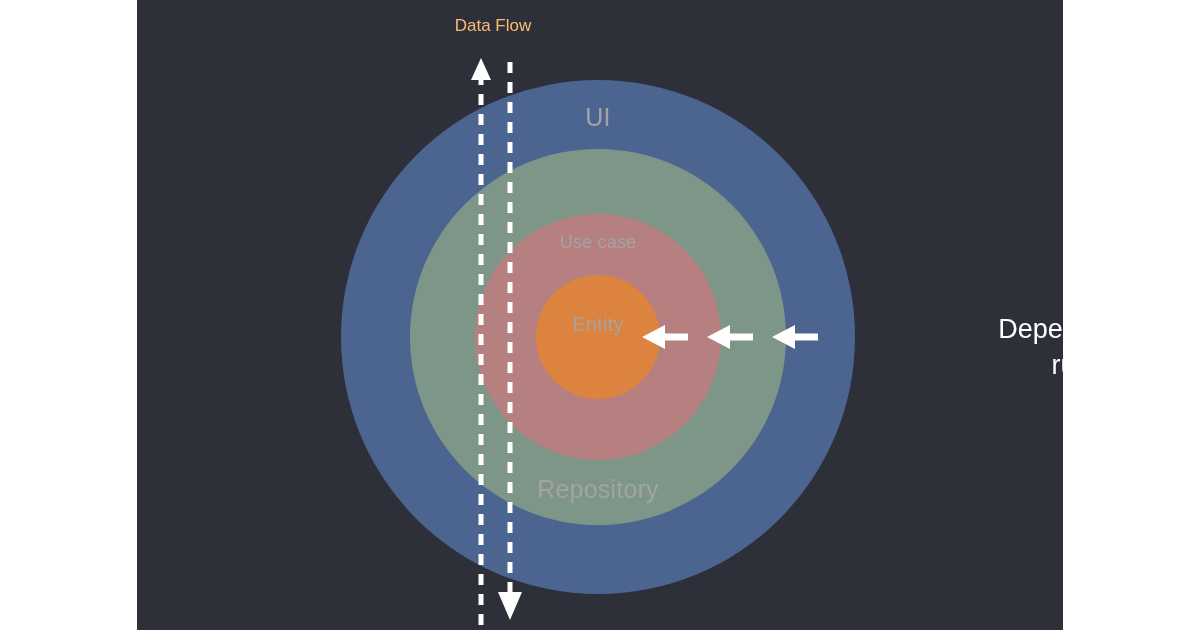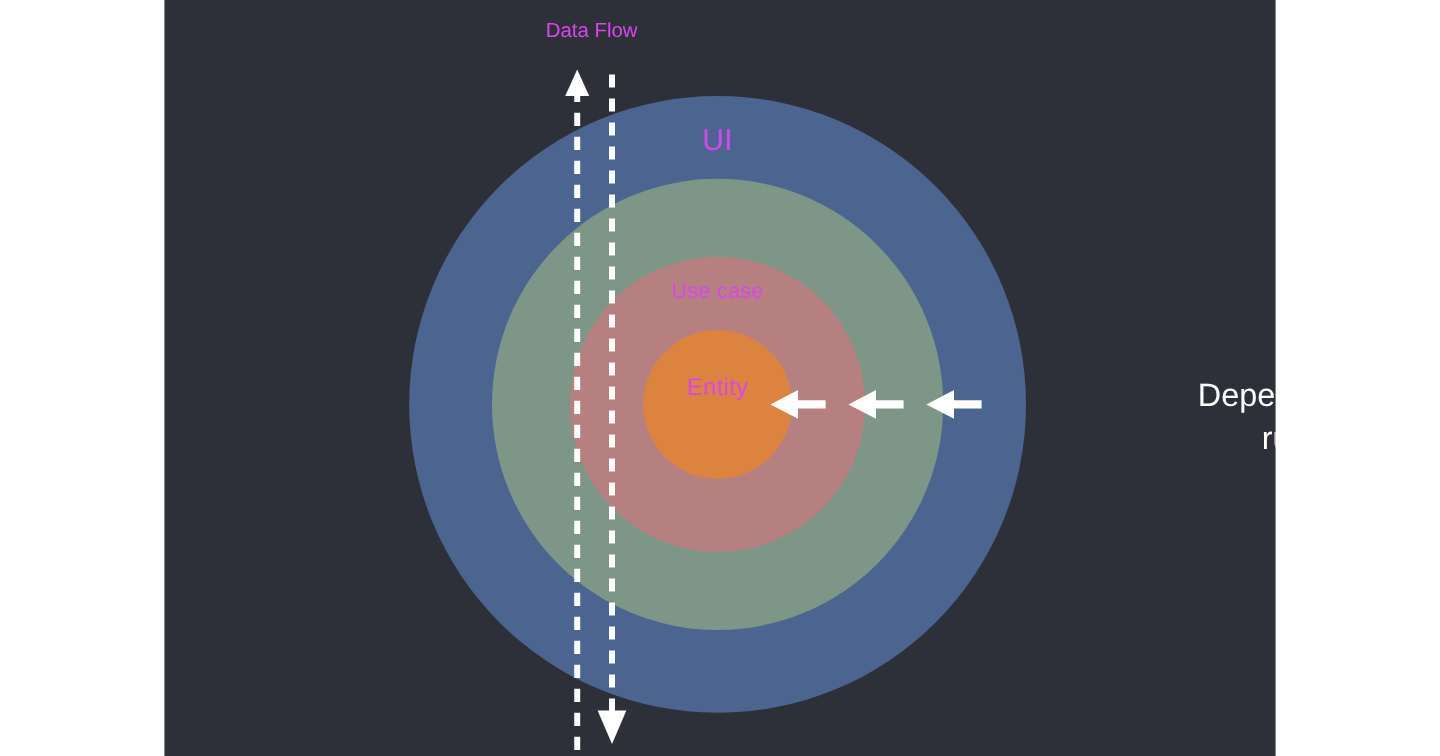--- a/index.html
+++ b/index.html
@@ -33,39 +33,39 @@
   }
   #ring-ui        { left: 461px; top: 337px; width: 514px; height: 514px; background: #4c6590; }
   #ring-presenter { left: 461px; top: 337px; width: 376px; height: 376px; background: #7e9687; }
   #ring-usecase   { left: 461px; top: 337px; width: 246px; height: 246px; background: #b5807f; }
   #ring-entity    { left: 461px; top: 337px; width: 124px; height: 124px; background: #dd8340; }
 
   
   .ring-label {
     position: absolute;
     transform: translateX(-50%);
-    color: #d946ef;
+    color: #a3a3a3;
     white-space: nowrap;
     text-align: left;
     letter-spacing: .2px;
   }
   #label-ui         { left: 461px; top: 103px; font-size: 25px; }
   #label-presenter  { left: 461px; top: 168px; font-size: 25px; }
   #label-usecase    { left: 461px; top: 232px; font-size: 18px; }
   #label-entity     { left: 461px; top: 324px; font-size: 20px; transform: translate(-50%, -50%); }
   #label-repository { left: 461px; top: 475px; font-size: 25px; }
   #label-datasource { left: 461px; top: 545px; font-size: 25px; }
 
   
   #label-dataflow {
     position: absolute;
     left: 356px;
     top: 16px;
     transform: translateX(-50%);
-    color: #d946ef;
+    color: #fdba74;
     font-size: 17px;
     white-space: nowrap;
   }
   #label-dependency-rule {
     position: absolute;
     left: 822px;
     top: 312px;
     width: 230px;
     color: #ffffff;
     font-size: 27px;
@@ -88,20 +88,21 @@
   <div id="canvas">
 
     <div class="ring" id="ring-ui"></div>
     <div class="ring" id="ring-presenter"></div>
     <div class="ring" id="ring-usecase"></div>
     <div class="ring" id="ring-entity"></div>
 
     <div class="ring-label" id="label-ui">UI</div>
     <div class="ring-label" id="label-usecase">Use case</div>
     <div class="ring-label" id="label-entity">Entity</div>
+    <div class="ring-label" id="label-repository">Repository</div>
 
     <div id="label-dataflow">Data Flow</div>
 
     <div id="label-dependency-rule">
       <div>Dependency</div>
       <div>rule</div>
     </div>
 
     <svg id="overlay" viewBox="0 0 926 630">
 

